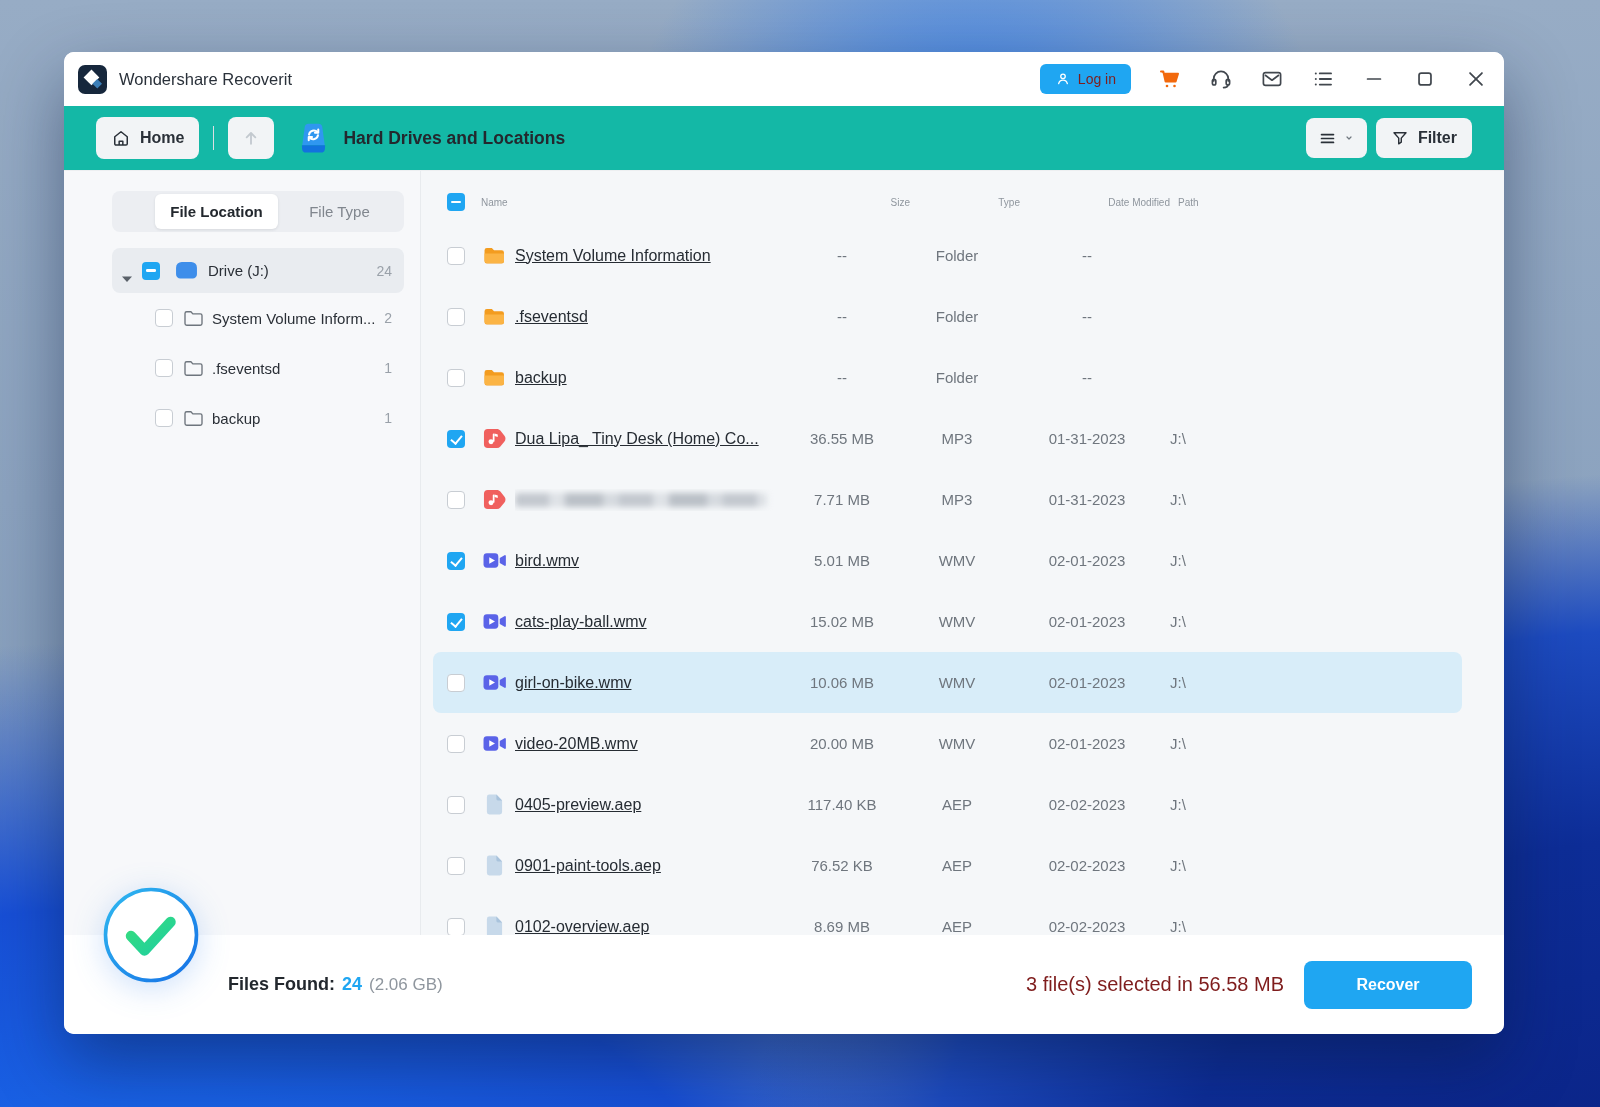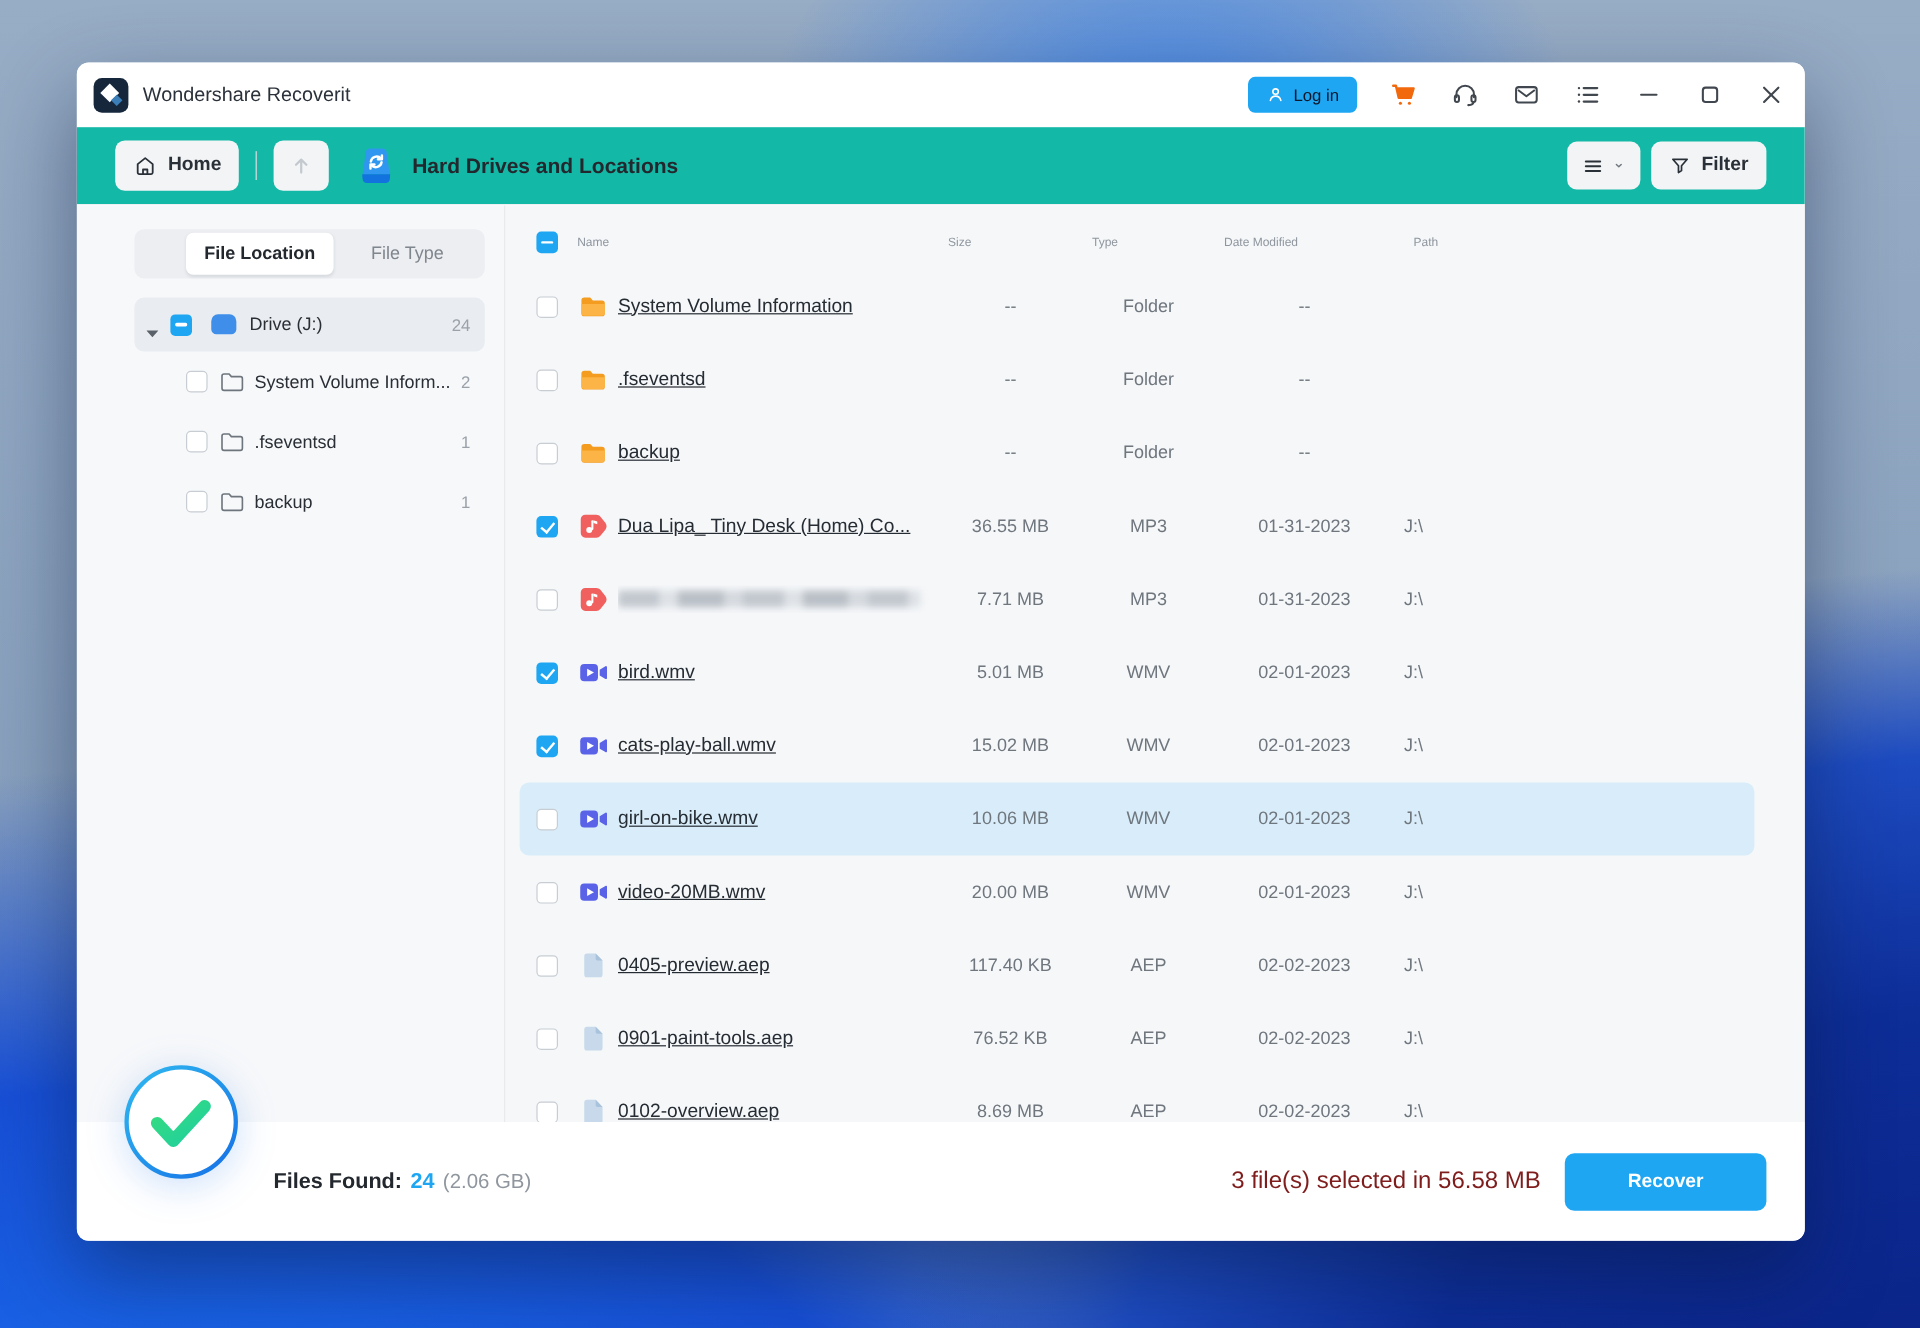--- a/index.html
+++ b/index.html
@@ -17,21 +17,21 @@
 
   
   .window{position:absolute;left:64px;top:52px;width:1440px;height:982px;background:#fff;
     border-radius:10px;overflow:hidden;box-shadow:0 28px 70px rgba(8,25,60,.45);}
 
   
   .titlebar{height:54px;display:flex;align-items:center;padding:0 16px 0 14px;background:#fff;}
   .logo{width:29px;height:29px;border-radius:7px;background:#16273C;display:flex;align-items:center;justify-content:center;flex:0 0 auto;}
   .app-title{font-size:16.5px;color:#2A313A;margin-left:12px;}
   .tb-right{margin-left:auto;display:flex;align-items:center;gap:27px;}
-  .login-btn{height:30px;border-radius:6px;background:var(--accent);color:#0f172a;font-size:14px;
+  .login-btn{height:30px;border-radius:6px;background:var(--accent);color:#7f1d1d;font-size:14px;
     display:flex;align-items:center;gap:7px;padding:0 15px;border:none;cursor:pointer;}
   .tb-ico{width:24px;height:24px;display:flex;align-items:center;justify-content:center;cursor:pointer;}
   .tb-ico svg{display:block;}
 
   
   .toolbar{height:64px;display:flex;align-items:center;padding:0 32px;background:#14b8a6;}
   .pill{height:42px;border-radius:8px;background:#F2F4F6;display:flex;align-items:center;gap:9px;
     padding:0 15px;font-size:16px;font-weight:bold;color:#2A3038;border:none;cursor:pointer;}
   .tool-divider{width:1px;height:24px;background:#DADEE2;margin:0 14px;}
   .up-btn{width:46px;justify-content:center;padding:0;}
@@ -62,21 +62,21 @@
   .tree-label{font-size:15px;color:#2A2F36;margin-left:9px;flex:1;white-space:nowrap;overflow:hidden;}
   .tree-count{font-size:14px;color:#9AA1A9;}
   .tree-child{height:50px;display:flex;align-items:center;padding:0 12px 0 43px;cursor:pointer;}
   .tree-child .folder-o{margin-left:10px;display:flex;}
   .tree-child .tree-label{margin-left:8px;}
 
   
   .main{flex:1;background:#F5F7F9;border-left:1px solid #E8EBEE;padding-top:8px;overflow:hidden;}
   .thead{height:46px;display:flex;align-items:center;padding:0 42px 0 26px;color:#8F969E;font-size:10px;}
   .thead .h-name{width:309px;margin-left:16px;}
-  .h-size,.h-type,.h-date{text-align:left;}
+  .h-size,.h-type,.h-date{text-align:right;}
   .h-size{width:120px;}.h-type{width:110px;}.h-date{width:150px;}
   .h-path{flex:1;padding-left:8px;}
   .trow{height:61px;display:flex;align-items:center;margin:0 42px 0 12px;border-radius:8px;padding-left:14px;cursor:pointer;}
   .trow.selected{background:#D8EDF9;}
   .ficon{width:26px;margin-left:16px;display:flex;justify-content:center;flex:0 0 auto;}
   .c-name{width:267px;margin-left:8px;font-size:16px;color:#262C33;white-space:nowrap;overflow:hidden;text-decoration:underline;}
   .c-size,.c-type,.c-date{font-size:15px;color:#6F767E;text-align:center;flex:0 0 auto;}
   .c-size{width:120px;}.c-type{width:110px;}.c-date{width:150px;}
   .c-path{flex:1;padding-left:8px;font-size:15px;color:#6F767E;}
   .blur-bar{display:inline-block;width:252px;height:14px;border-radius:3px;margin-top:4px;

